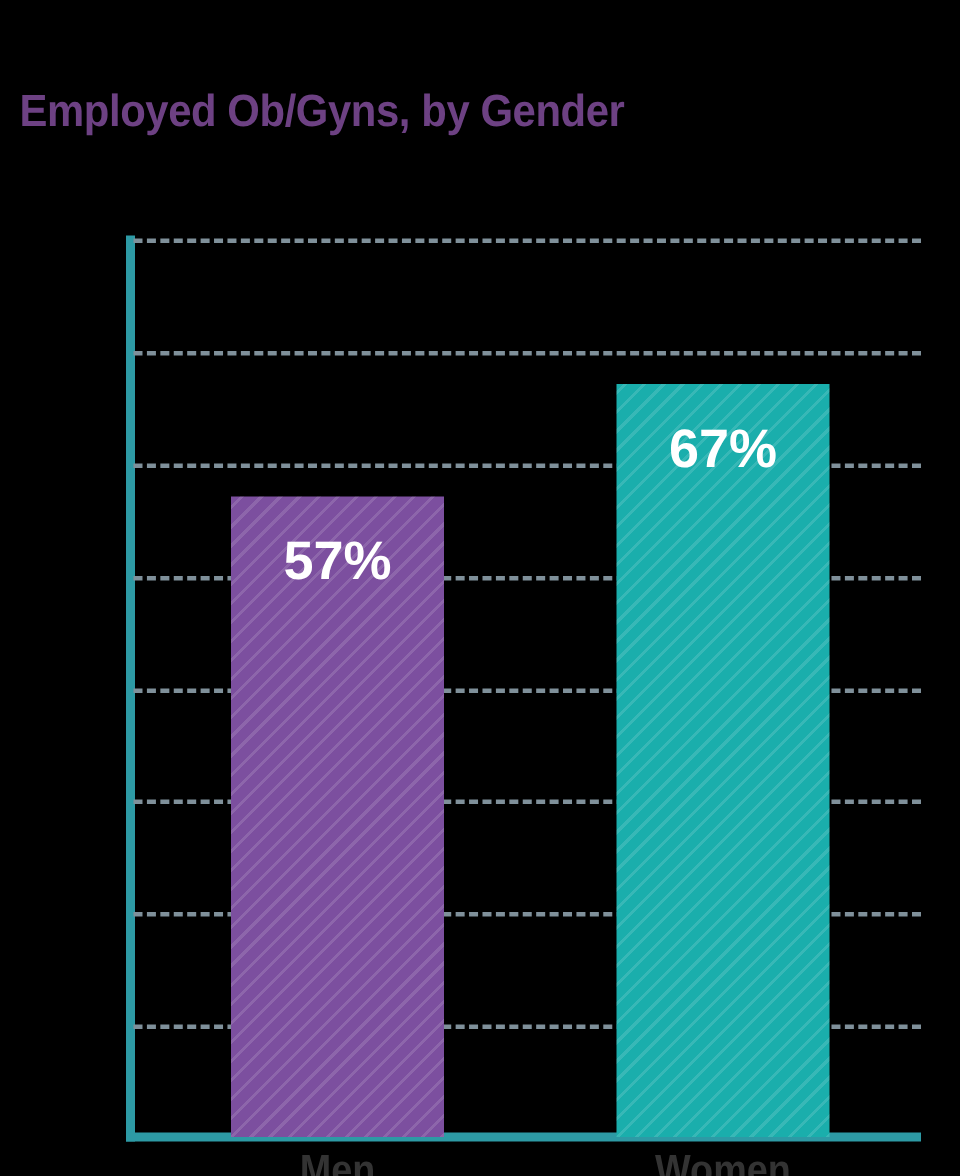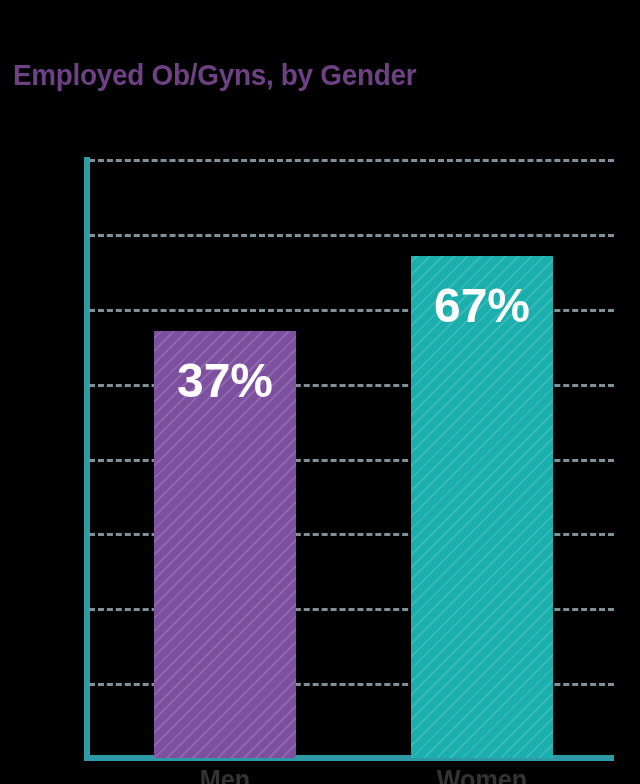--- a/index.html
+++ b/index.html
@@ -123,21 +123,21 @@
         rgba(255,255,255,0) 2px,
         rgba(255,255,255,0) 9px);
   }
 
   .bar-value {
     position: absolute;
     left: 0;
     width: 100%;
     text-align: center;
     font-family: "Liberation Sans", sans-serif;
-    font-size: 48px;
+    font-size: 36px;
     font-weight: bold;
     color: #ffffff;
     letter-spacing: 0px;
     white-space: nowrap;
   }
 
   .cat-label {
     position: absolute;
     text-align: center;
     font-family: "Liberation Sans", sans-serif;
@@ -165,21 +165,21 @@
     <div class="gridline" style="top:0px;"></div>
     <div class="gridline" style="top:74.9px;"></div>
     <div class="gridline" style="top:149.8px;"></div>
     <div class="gridline" style="top:224.6px;"></div>
     <div class="gridline" style="top:299.5px;"></div>
     <div class="gridline" style="top:374.4px;"></div>
     <div class="gridline" style="top:449.3px;"></div>
     <div class="gridline" style="top:524.1px;"></div>
 
     <div class="bar bar-men" style="left:65px; width:142px; height:426.8px;">
-      <div class="bar-value" style="top:22px;">37%</div>
+      <div class="bar-value" style="top:22px;">57%</div>
     </div>
 
     <div class="bar bar-women" style="left:322px; width:142px; height:501.7px;">
       <div class="bar-value" style="top:22px;">67%</div>
     </div>
 
   </div>
 
   <div class="cat-label" style="left:154px; width:142px;">Men</div>
   <div class="cat-label" style="left:411px; width:142px;">Women</div>

